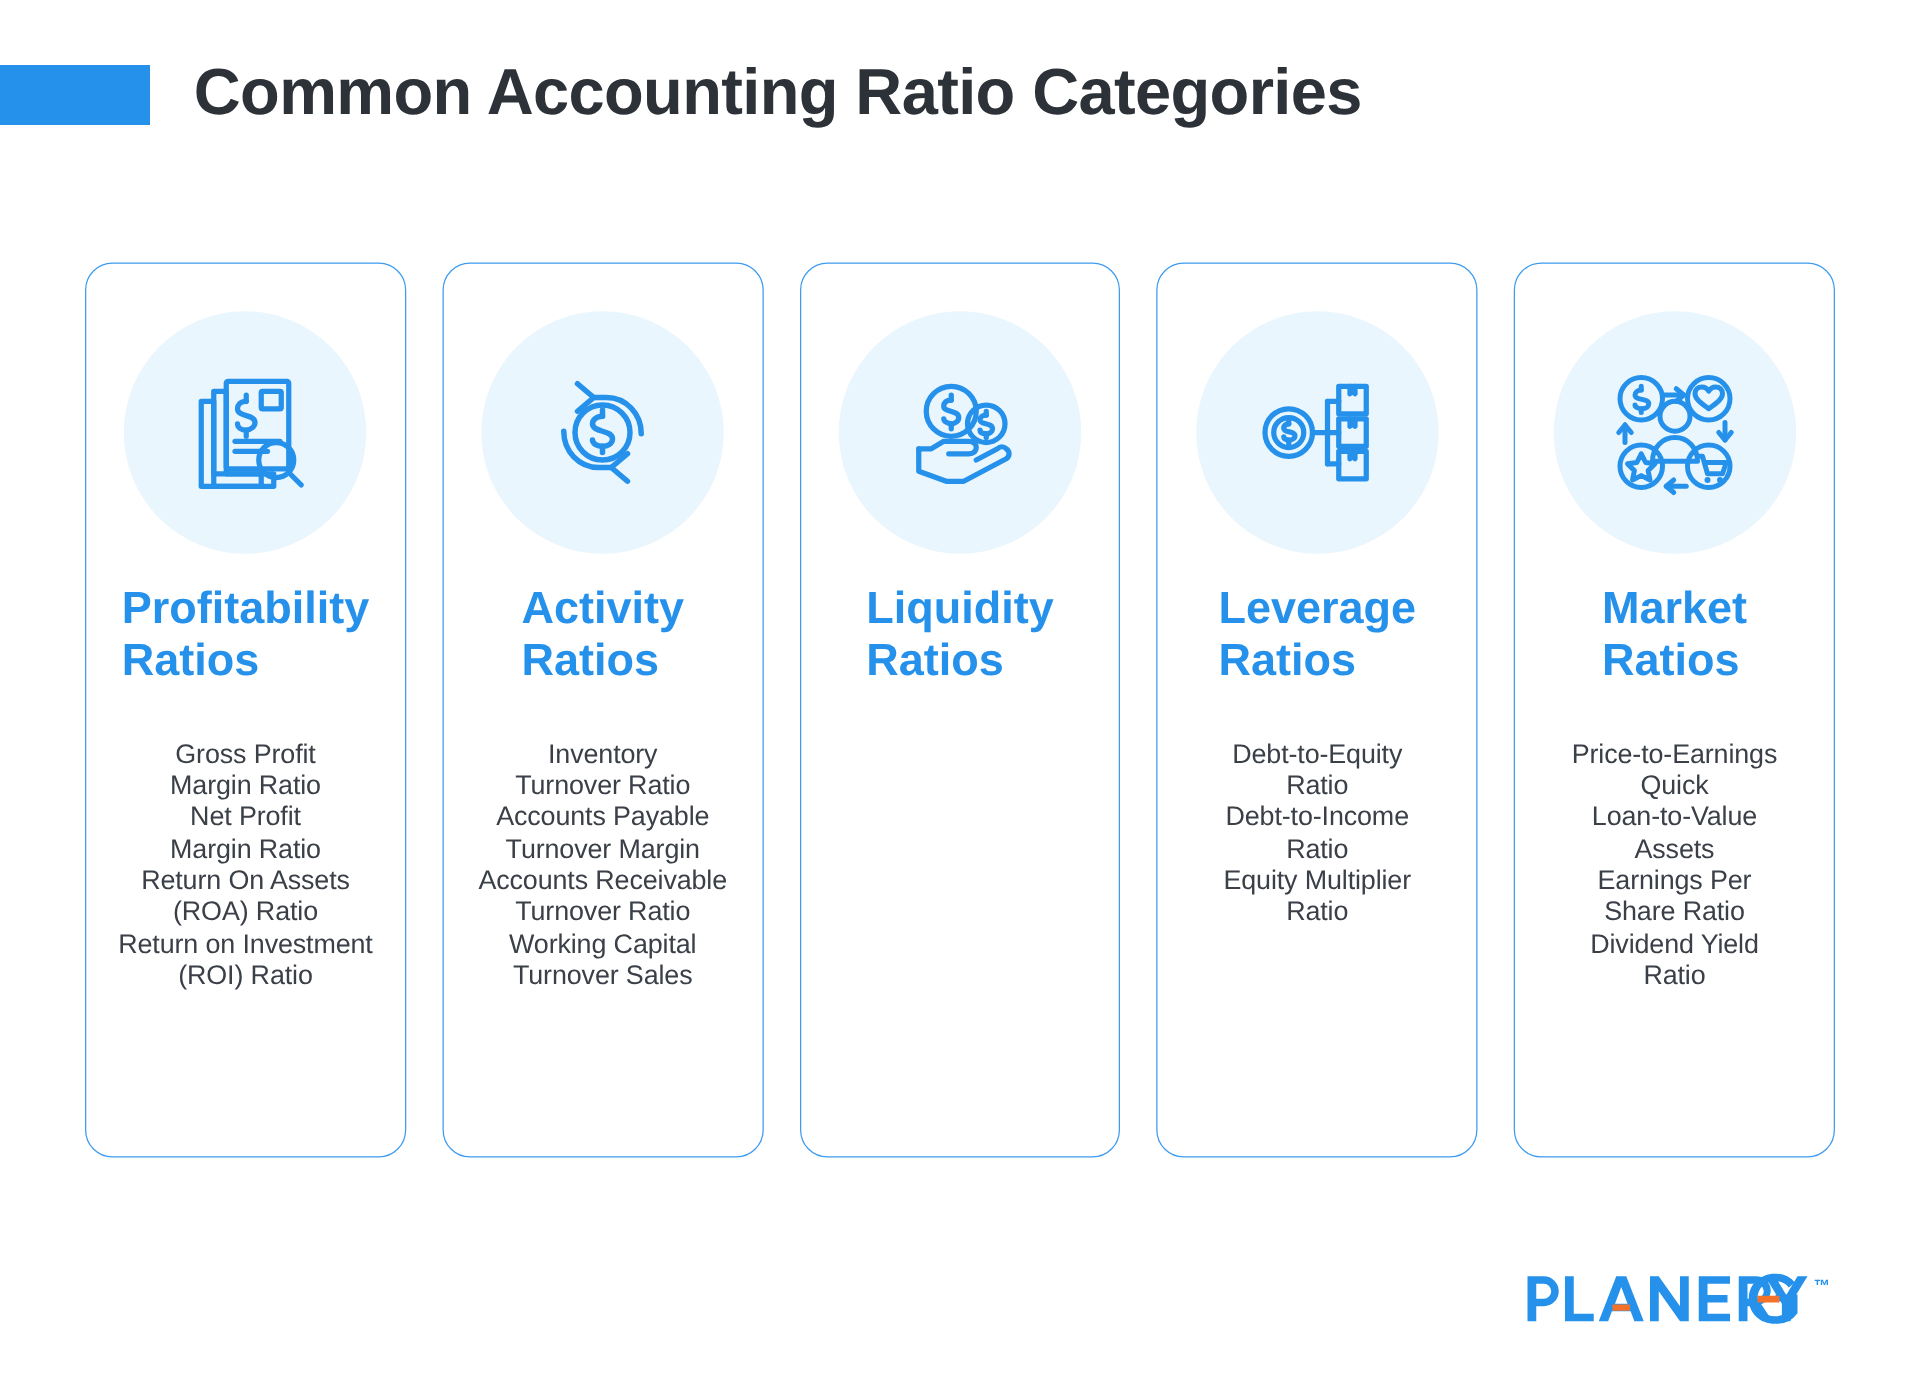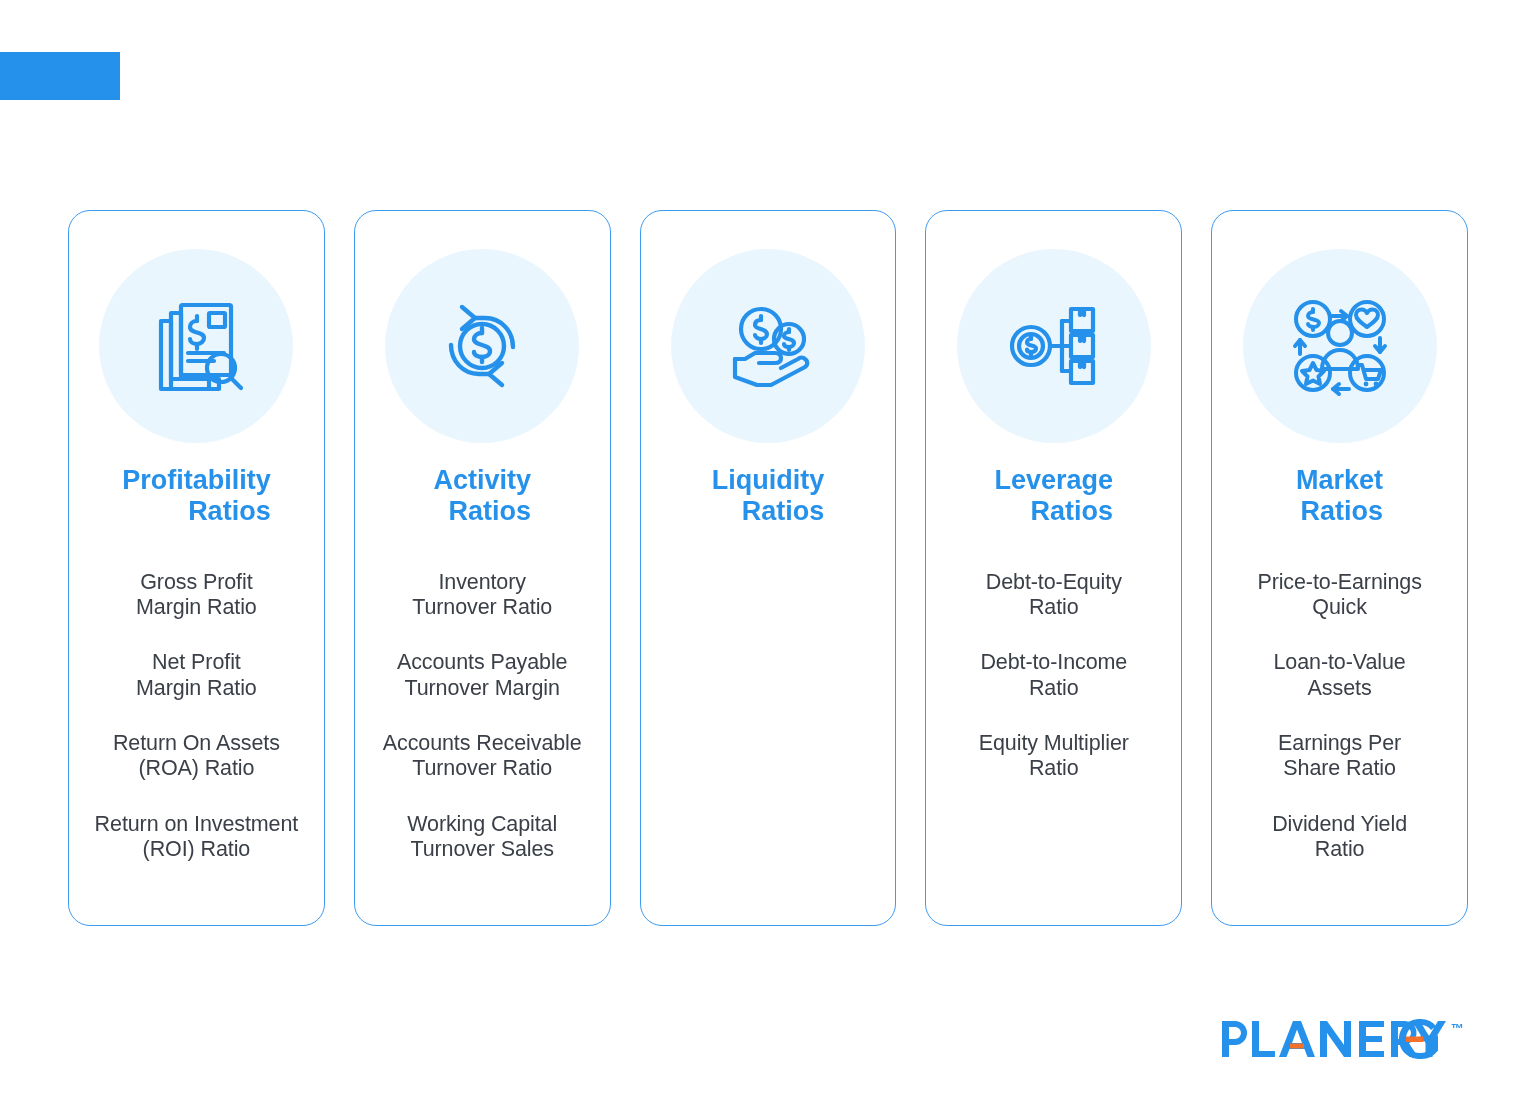--- a/index.html
+++ b/index.html
@@ -69,35 +69,34 @@
     background: #eaf6fd;
     display: flex;
     align-items: center;
     justify-content: center;
     flex: none;
   }
   .icon-circle svg { display: block; }
 
   .card-title {
     margin-top: 22px;
-    font-size: 27px;
+    font-size: 36px;
     font-weight: bold;
     color: #2591eb;
-    text-align: right;
+    text-align: left;
     line-height: 1.16;
     white-space: pre-line;
   }
 
   .ratio-list {
     margin-top: 42px;
     width: 100%;
     display: flex;
     flex-direction: column;
     align-items: center;
-    gap: 30px;
   }
   .ratio-item {
     font-size: 21.5px;
     color: #3b4048;
     text-align: center;
     line-height: 1.18;
     white-space: pre-line;
     letter-spacing: -0.1px;
   }
 
@@ -115,20 +114,21 @@
     margin-left: 3px;
     margin-top: 4px;
     font-weight: bold;
   }
 </style>
 </head>
 <body>
 
 <div class="header">
   <div class="accent-bar"></div>
+  <div class="page-title">Common Accounting Ratio Categories</div>
 </div>
 
 <div class="cards-row">
 
   <div class="card">
     <div class="icon-circle">
       <svg width="110" height="110" viewBox="0 0 110 110" fill="none" stroke="#2591eb" stroke-width="4.2" stroke-linecap="round" stroke-linejoin="round">
         <path d="M20 30 h10 v58 h38 v10 H20 Z"></path>
         <path d="M30 22 h10 v66 h38 v10 H30 Z"></path>
         <rect x="40" y="14" width="50" height="70" rx="1.5"></rect>

